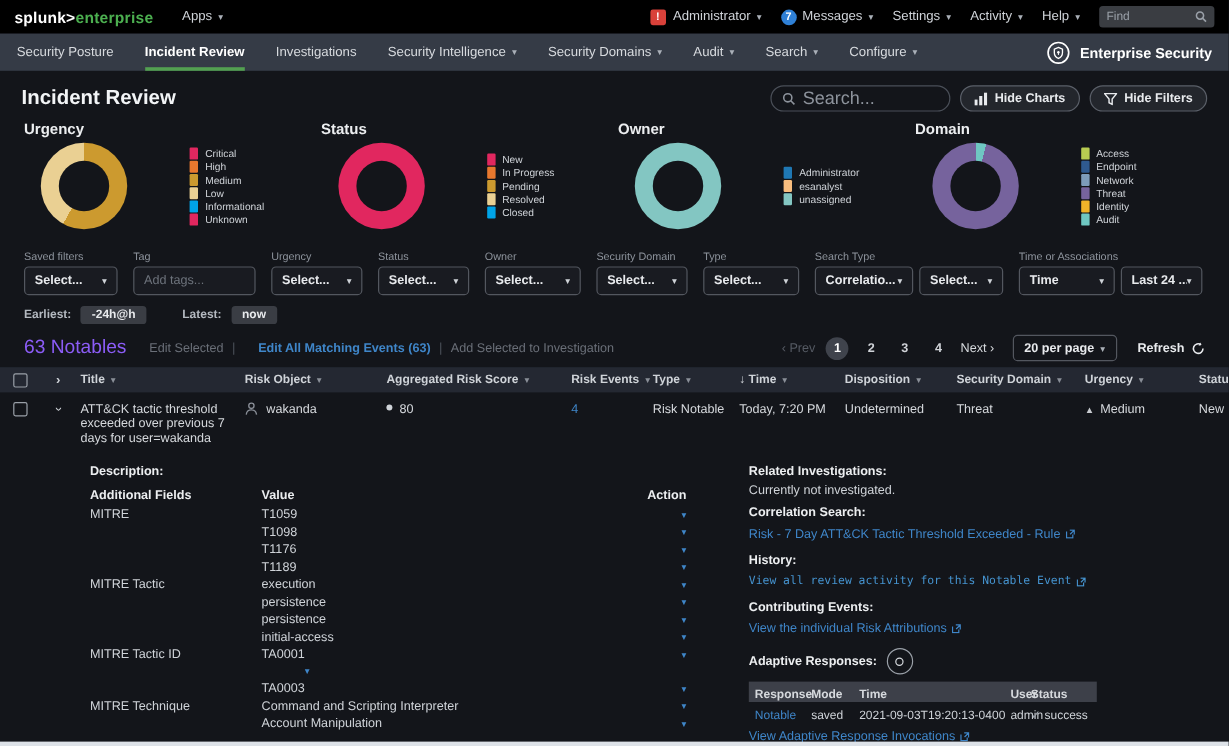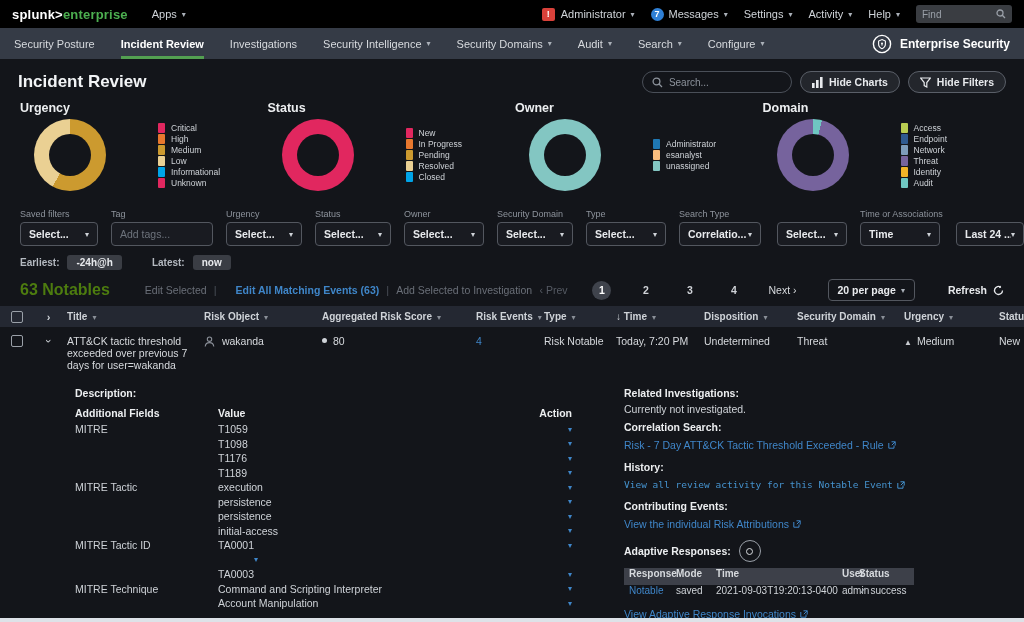--- a/index.html
+++ b/index.html
@@ -34,62 +34,62 @@
   .nav-right { margin-left:auto; display:flex; align-items:center; gap:8px; }
   .es-logo { width:20px; height:20px; }
   .es-name { color:#fff; font-weight:bold; font-size:12px; }
 
   
   .page-header { display:flex; align-items:center; padding:12px 18px 6px 18px; }
   .page-title { color:#f2f4f6; font-size:17px; font-weight:bold; }
   .header-controls { margin-left:auto; display:flex; align-items:center; gap:8px; }
   .search-pill { width:150px; height:22px; border:1px solid #4a4f58; border-radius:12px;
     display:flex; align-items:center; padding:0 9px; gap:6px; }
-  .search-pill input { flex:1; min-width:0; background:transparent; border:none; outline:none; color:#cfd3d8; font-size:10px; }
+  .search-pill input { flex:1; min-width:0; background:transparent; border:none; outline:none; color:#cfd3d8; font-size:15px; }
   .search-pill input::placeholder { color:#8d939c; }
   .pill-btn { height:22px; border:1px solid #5a5f68; border-radius:12px; background:#23262c;
     display:flex; align-items:center; gap:6px; padding:0 11px; color:#e8eaed; font-size:10.5px; font-weight:bold; cursor:pointer; }
 
   
   .charts-row { display:flex; padding:2px 14px 0 20px; height:106px; }
   .chart-block { width:25%; }
   .chart-title { color:#eceef0; font-size:12.5px; font-weight:bold; margin-bottom:4px; }
   .chart-body { display:flex; align-items:center; }
   .donut { width:72px; height:72px; border-radius:50%; position:relative; margin-left:14px; flex:none; }
   .donut::after { content:""; position:absolute; inset:15px; border-radius:50%; background:#13151a; }
   .legend { margin-left:52px; }
   .legend-item { display:flex; align-items:center; margin:1px 0; }
   .legend-swatch { width:7px; height:10px; border-radius:1px; margin-right:6px; flex:none; }
   .legend-label { font-size:8.5px; color:#cfd3d8; white-space:nowrap; }
 
   
   .filters-row { display:flex; gap:13px; padding:4px 20px 0 20px; }
   .filter-label { font-size:9px; color:#8d939c; margin-bottom:3px; }
-  .filter-controls { display:flex; gap:16px; }
+  .filter-controls { display:flex; gap:5px; }
   .select, .tag-input { height:24px; border:1px solid #53575f; border-radius:4px; background:#191b21;
     display:flex; align-items:center; padding:0 8px; cursor:pointer; }
   .select .val { color:#e8eaed; font-size:10.5px; font-weight:bold; white-space:nowrap; overflow:hidden; }
   .select .caret { margin-left:auto; color:#cfd3d8; }
   .tag-input input { width:100%; background:transparent; border:none; outline:none; color:#cfd3d8; font-size:10.5px; }
   .tag-input input::placeholder { color:#6d737c; }
 
   
   .time-row { display:flex; align-items:center; gap:8px; padding:9px 20px 4px 20px; }
   .time-label { font-size:10px; font-weight:bold; color:#b4b9c0; }
   .time-chip { background:#3a3d44; border-radius:3px; padding:2px 9px; font-size:10px; font-weight:bold; color:#e8eaed; cursor:pointer; }
   .time-gap { width:14px; }
 
   
   .notables-bar { display:flex; align-items:center; padding:5px 20px 5px 20px; }
-  .notables-title { color:#4d7c0f; font-size:16px; font-weight:bold; margin-right:30px; }
+  .notables-title { color:#8b5cf6; font-size:16px; font-weight:normal; margin-right:14px; }
   .bar-link { font-size:10.5px; margin:0 5px; cursor:pointer; }
   .bar-link.disabled { color:#6a6f78; }
   .bar-link.blue { color:#3f86c9; font-weight:bold;padding-left:12px; }
   .bar-sep { color:#4a5058; margin:0 2px; }
-  .pager { margin-left:auto; display:flex; align-items:center; gap:25px; }
+  .pager { margin-left:auto; display:flex; align-items:center; gap:9px; }
   .pager .nav-arrow { font-size:10.5px; color:#d6d9dd; cursor:pointer; }
   .pager .nav-arrow.disabled { color:#565b64; }
   .page-num { width:19px; height:19px; display:flex; align-items:center; justify-content:center;
     font-size:10.5px; font-weight:bold; color:#d0d3d8; cursor:pointer; border-radius:50%; }
   .page-num.current { background:#3f434c; color:#fff; }
   .perpage { height:22px; border:1px solid #53575f; border-radius:4px; display:flex; align-items:center;
     padding:0 9px; color:#e8eaed; font-size:10.5px; font-weight:bold; margin-left:6px; cursor:pointer; }
   .refresh { display:flex; align-items:center; gap:6px; color:#e8eaed; font-size:10.5px; font-weight:bold; margin-left:8px; cursor:pointer; }
 
   
@@ -134,21 +134,21 @@
   .af-row .fname { font-size:10.5px; color:#cfd3d8; }
   .af-row .fval { font-size:10.5px; color:#cfd3d8; }
   .af-row .act { color:#3f86c9; font-size:8px; cursor:pointer; text-align:right; }
   .d-link { font-size:10.5px; color:#3f86c9; cursor:pointer; display:inline-flex; align-items:center; gap:4px; margin:2px 0 4px 0; }
   .d-link.mono { font-family:"DejaVu Sans Mono",monospace; font-size:9.5px; color:#4593cf; }
   .ar-head { display:flex; align-items:center; gap:8px; margin:6px 0 6px 0; }
   .ar-btn { width:22px; height:22px; border:1px solid #9aa0a8; border-radius:50%; display:flex;
     align-items:center; justify-content:center; cursor:pointer; }
   .ar-btn .inner { width:7px; height:7px; border:1.5px solid #d6d9dd; border-radius:50%; }
   .ar-table { width:290px; font-size:10px; }
-  .ar-tr { display:flex; height:17px; align-items:flex-start; }
+  .ar-tr { display:flex; height:17px; align-items:flex-end; }
   .ar-tr.head { background:#3d4049; font-weight:bold; color:#d6d9dd; }
   .ar-c1{width:52px;flex:none;padding-left:5px;} .ar-c2{width:40px;flex:none;} .ar-c3{width:126px;flex:none;} .ar-c4{width:17px;flex:none;} .ar-c5{flex:1;}
   .ar-row-vals { color:#cfd3d8; }
   .check { color:#9aa0a8; margin-right:3px; }
 
   .bottom-strip { position:absolute; left:0; right:0; bottom:0; height:4px; background:#dde2e8; }
 </style>
 </head>
 <body>
 

